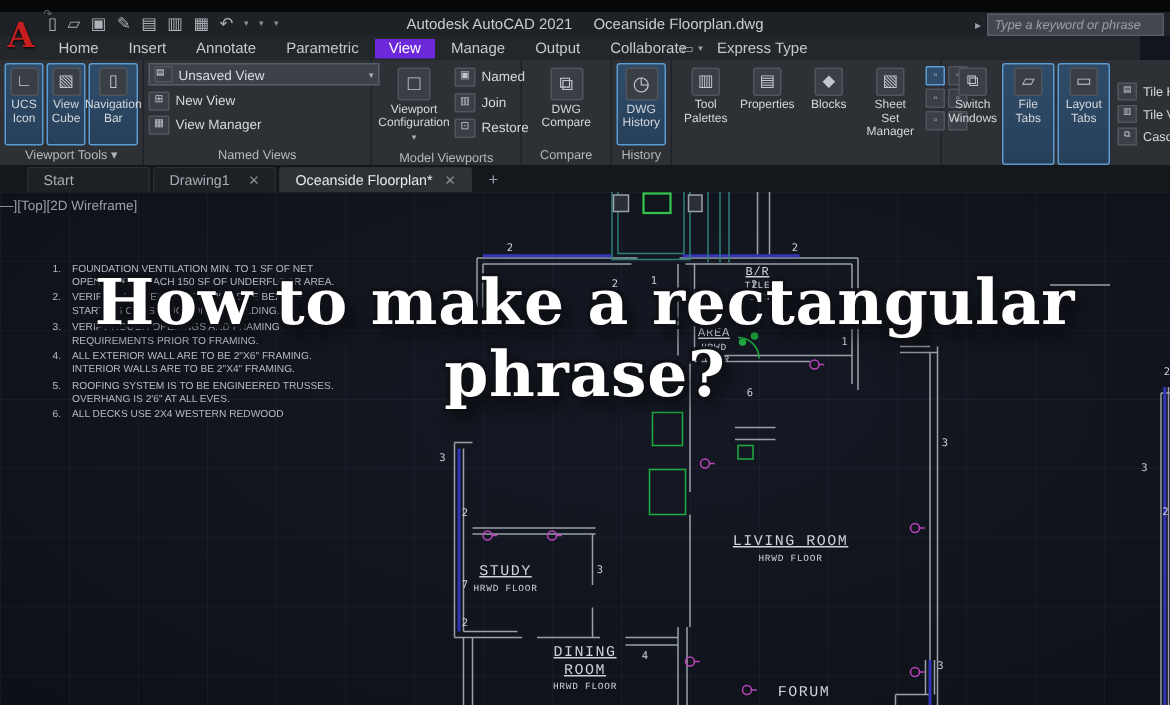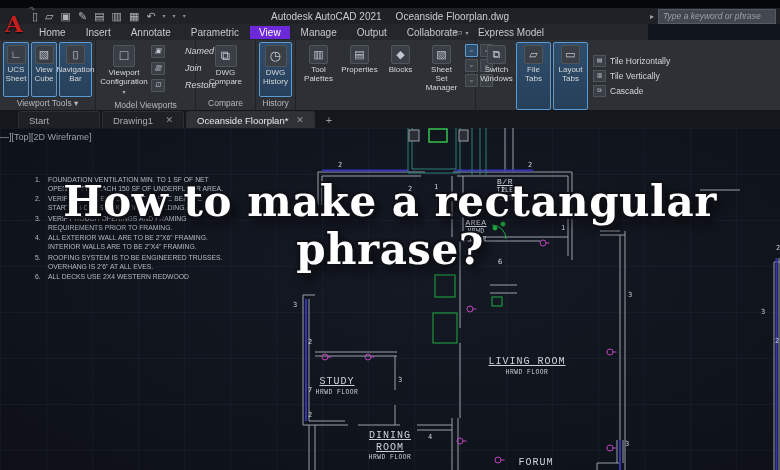--- a/index.html
+++ b/index.html
@@ -16,41 +16,41 @@
   .qat .qic{color:#aeb2b8;font-size:11px;line-height:14px;}
   .qat .qic.tiny{font-size:6px;color:#8b8f95;}
   .qat .qic.dim{color:#5d6167;}
   .titletext{position:absolute;left:0;right:0;top:0;height:16px;display:flex;gap:14px;
              justify-content:center;align-items:center;font-size:10px;color:#c9ccd1;pointer-events:none;}
   .searchwrap{position:absolute;right:4px;top:1px;display:flex;align-items:center;gap:4px;}
   .searchwrap .arrow{color:#9aa0a8;font-size:8px;}
   .searchbox{width:108px;height:13px;background:#43484f;border:1px solid #565b63;
              color:#9ba0a8;font-style:italic;font-size:8.5px;line-height:13px;padding:0 4px;}
   
-  .tabrow{position:absolute;left:0;top:24px;width:648px;height:16px;background:#23262b;
+  .tabrow{position:absolute;left:0;top:24px;width:760px;height:16px;background:#23262b;
           display:flex;align-items:center;gap:2px;padding-left:30px;box-sizing:border-box;}
   .rtab{padding:1px 9px;font-size:10px;color:#c6c9ce;cursor:pointer;}
   .rtab.active{background:#6d28d9;color:#ffffff;}
   .ribbon-min{margin-left:6px;color:#9aa0a8;font-size:9px;display:flex;gap:3px;align-items:center;}
   .ribbon-min .dd{font-size:6px;}
   
   .ribbon{position:absolute;left:0;top:40px;width:780px;height:70px;background:#2d3136;
           display:flex;overflow:hidden;}
   .rpanel{position:relative;height:70px;border-right:1px solid #1f2226;box-sizing:border-box;
           display:flex;flex-direction:column;}
   .rpanel .pbody{flex:1;display:flex;align-items:stretch;padding:2px 3px 0 3px;gap:2px;}
   .rpanel .plabel{height:13px;text-align:center;font-size:8.5px;color:#b4b7bc;line-height:12px;
                   white-space:nowrap;overflow:hidden;}
   .bigbtn{display:flex;flex-direction:column;align-items:center;justify-content:flex-start;
           gap:2px;padding:2px 1px;border:1px solid transparent;border-radius:2px;
           font-size:8px;line-height:1.12;color:#d5d7da;text-align:center;cursor:pointer;}
   .bigbtn .ibox{width:17px;height:17px;background:#3a3f45;border:1px solid #50555c;border-radius:2px;
                 color:#c3c7cd;font-size:11px;line-height:16px;text-align:center;flex:none;}
   .bigbtn.hl{border:1px solid #5a9bd5;background:linear-gradient(#2f4d6b,#27405a);}
-  .rowbtn{display:flex;align-items:center;gap:20px;font-size:9px;color:#d5d7da;height:14px;cursor:pointer;font-style:italic;}
+  .rowbtn{display:flex;align-items:center;gap:4px;font-size:9px;color:#d5d7da;height:14px;cursor:pointer;}
   .rowbtn .ric{width:12px;height:11px;background:#3a3f45;border:1px solid #50555c;border-radius:1px;
                font-size:7px;line-height:10px;text-align:center;color:#c3c7cd;flex:none;}
   .vdrop{display:flex;align-items:center;gap:4px;width:146px;height:13px;background:#3d4249;
          border:1px solid #585d65;font-size:9px;color:#dadce0;padding:0 3px;cursor:pointer;}
   .vdrop .caret{margin-left:auto;font-size:6px;color:#aab0b8;}
   .minigrid{display:grid;grid-template-columns:13px 13px;grid-auto-rows:13px;gap:2px;margin-left:2px;padding-top:2px;}
   .mini{background:#3a3f45;border:1px solid #50555c;border-radius:1px;font-size:7px;
         line-height:11px;text-align:center;color:#c3c7cd;cursor:pointer;}
   .mini.hl{border-color:#5a9bd5;background:#2f4d6b;}
   .tilecol{display:flex;flex-direction:column;justify-content:center;gap:3px;padding-left:3px;}
@@ -138,50 +138,72 @@
   <div class="tabrow">
 
   <div class="rtab"><span>Home</span></div>
       <div class="rtab"><span>Insert</span></div>
       <div class="rtab"><span>Annotate</span></div>
       <div class="rtab"><span>Parametric</span></div>
       <div class="rtab active"><span>View</span></div>
       <div class="rtab"><span>Manage</span></div>
       <div class="rtab"><span>Output</span></div>
       <div class="rtab"><span>Collaborate</span></div>
-      <div class="rtab"><span>Express Model</span></div>
+      <div class="rtab"><span>Express Type</span></div>
     </div>
   <div class="ribbon-min" style="position:absolute;left:448px;top:27px;">
     <span>▭</span>
     <span class="dd">▾</span>
   </div>
 
   <div class="ribbon">
 
     <div class="rpanel" style="width:96px">
       <div class="pbody">
 
           <div class="bigbtn hl" style="width:29px">
             <span class="ibox">∟</span>
-            <span>UCS Sheet</span>
+            <span>UCS Icon</span>
           </div>
 
           <div class="bigbtn hl" style="width:29px">
             <span class="ibox">▧</span>
             <span>View Cube</span>
           </div>
 
           <div class="bigbtn hl" style="width:29px">
             <span class="ibox">▯</span>
             <span>Navigation Bar</span>
           </div>
         </div>
       <div class="plabel">Viewport Tools ▾</div>
     </div>
 
+    <div class="rpanel" style="width:152px">
+      <div class="pbody" style="flex-direction:column;gap:3px;align-items:stretch;">
+        <div class="vdrop">
+          <span class="ric" style="width:10px;height:9px;font-size:6px;line-height:8px;background:#3a3f45;border:1px solid #50555c;">▤</span>
+          <span>Unsaved View</span>
+          <span class="caret">▾</span>
+        </div>
+        <div style="display:flex;flex-direction:column;gap:2px;">
+
+            <div class="rowbtn">
+              <span class="ric">⊞</span>
+              <span>New View</span>
+            </div>
+
+            <div class="rowbtn">
+              <span class="ric">▦</span>
+              <span>View Manager</span>
+            </div>
+          </div>
+      </div>
+      <div class="plabel">Named Views</div>
+    </div>
 
     <div class="rpanel" style="width:100px">
       <div class="pbody">
         <div class="bigbtn" style="width:46px">
           <span class="ibox" style="width:20px;height:20px;font-size:14px;line-height:19px;">□</span>
           <span>Viewport Configuration</span>
           <span class="dd-inline">▾</span>
         </div>
         <div style="display:flex;flex-direction:column;gap:3px;padding-top:2px;">
 

